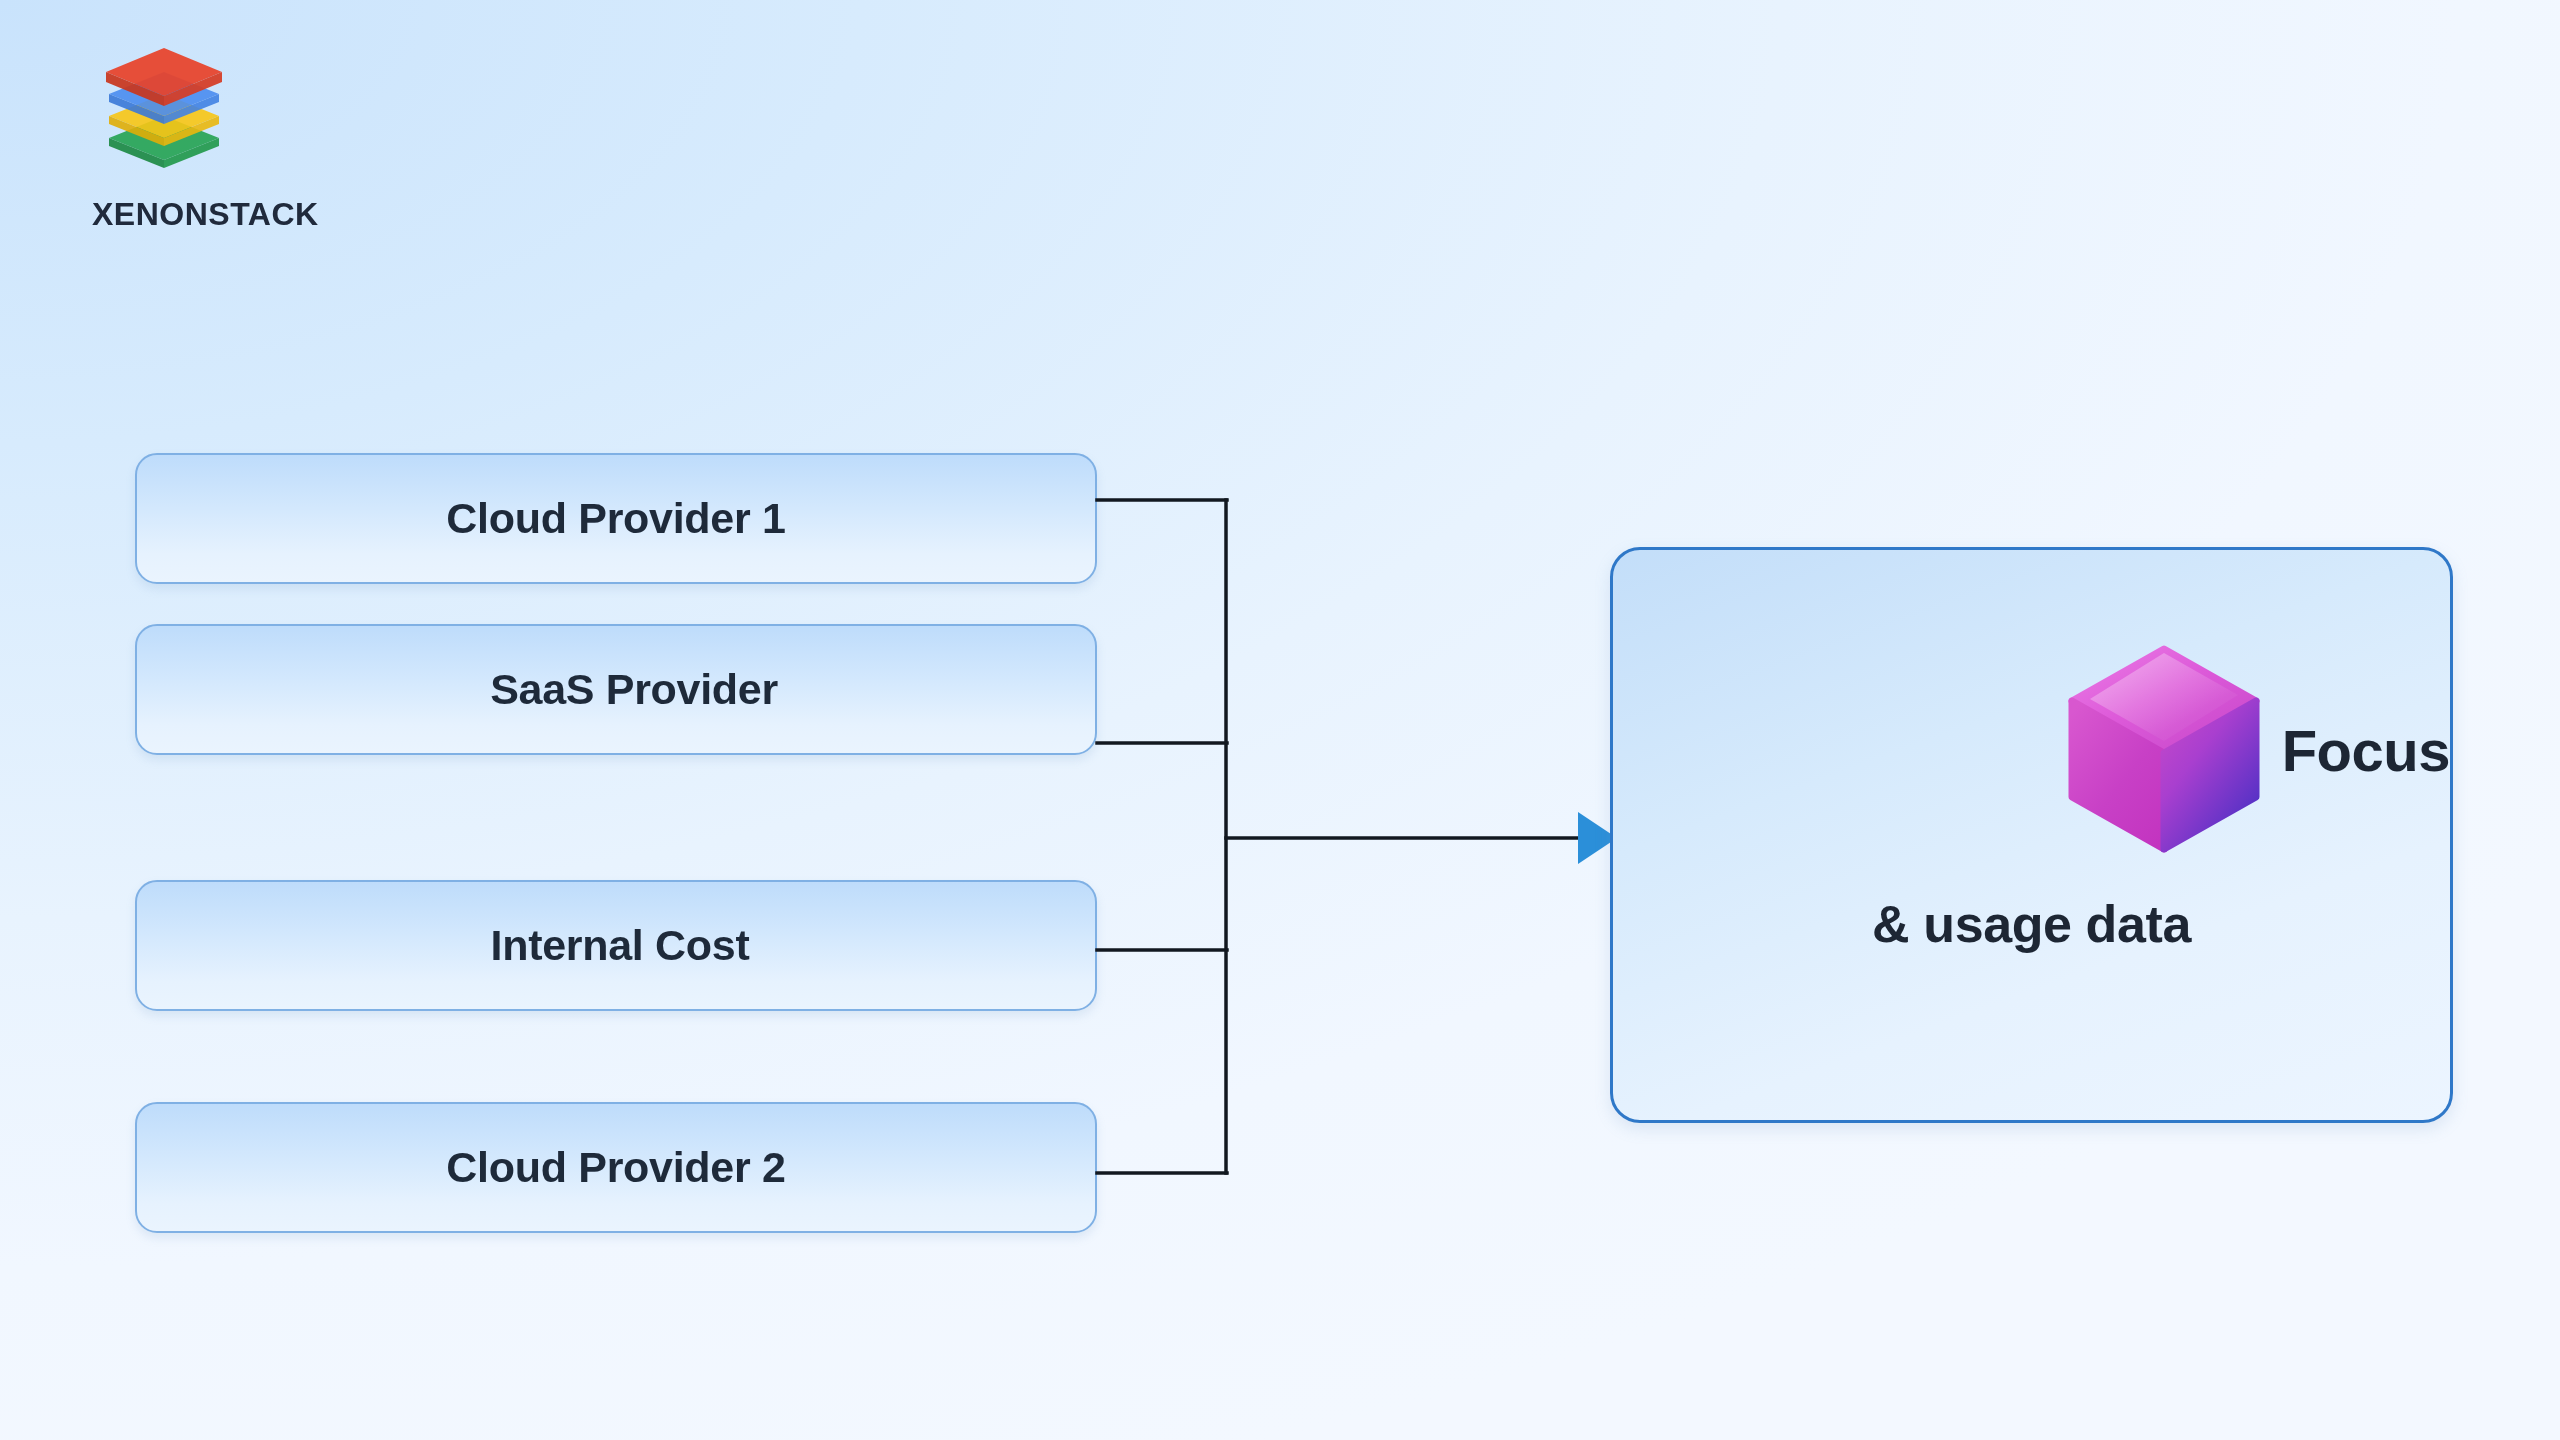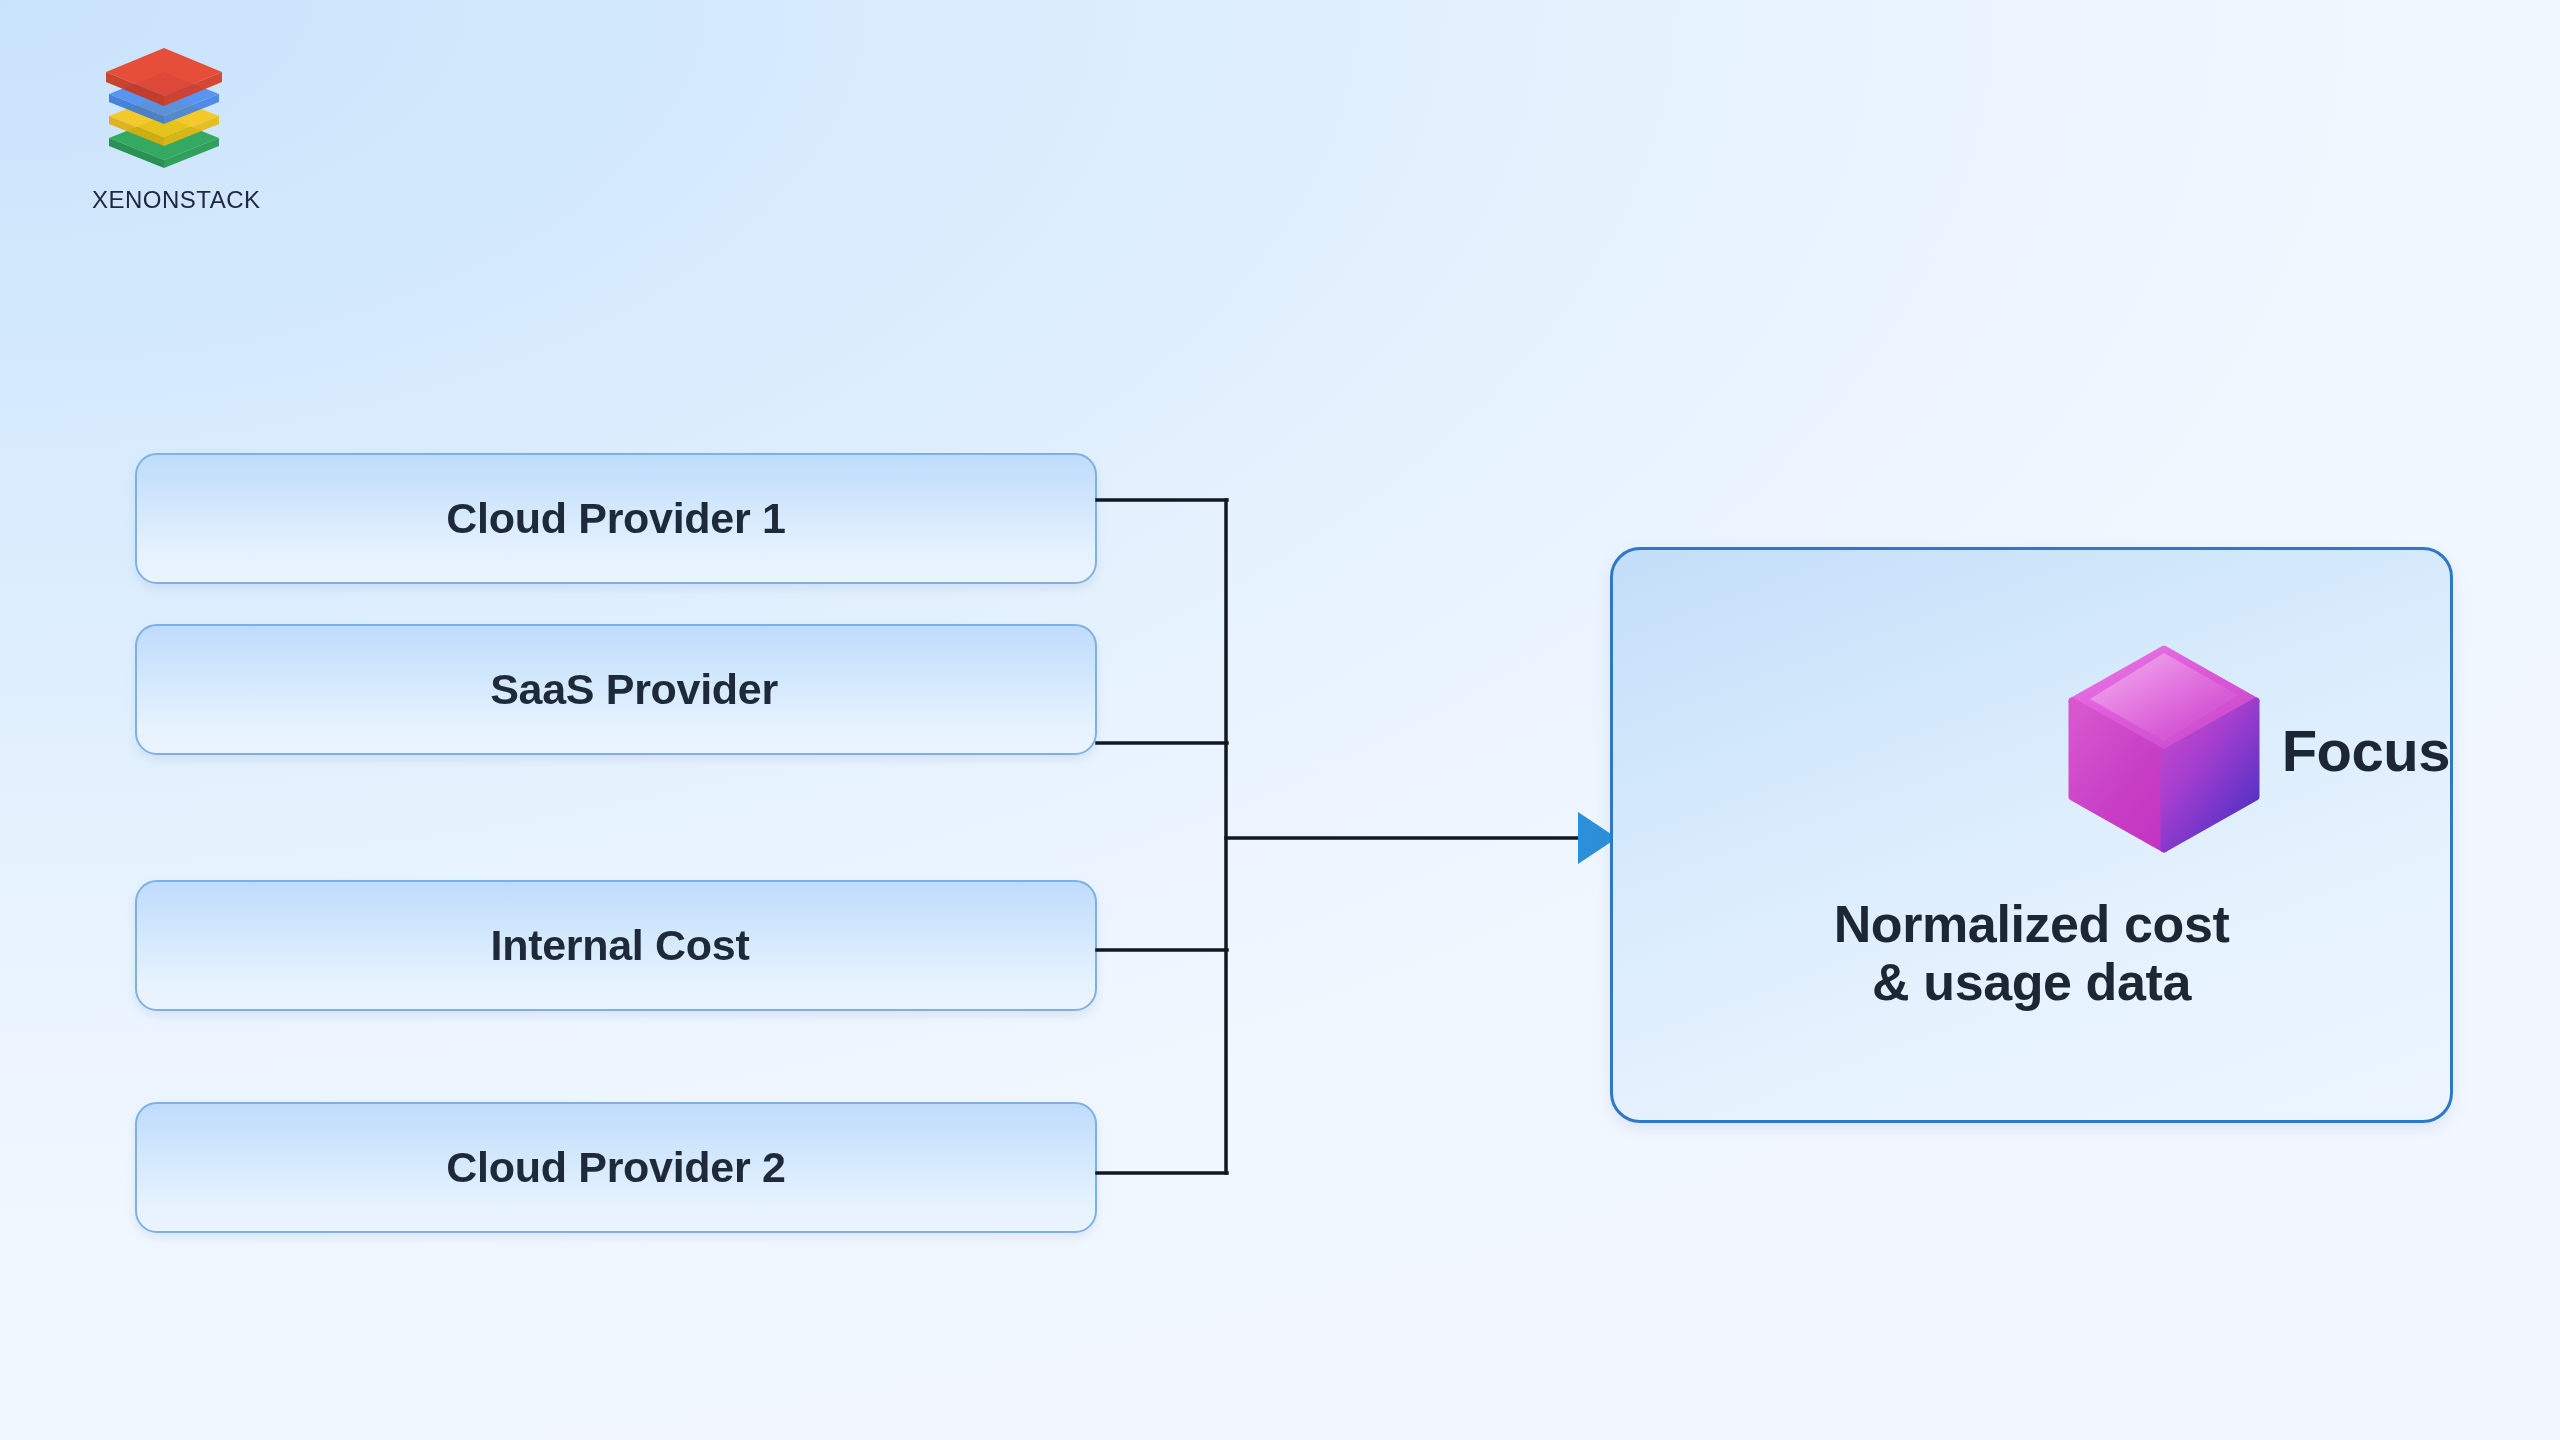--- a/index.html
+++ b/index.html
@@ -19,25 +19,25 @@
   #logo-block {
     position:absolute; left:92px; top:38px;
     width:300px;
   }
   #logo-mark {
     position:relative;
     width:150px; height:140px;
     margin-left:12px;
   }
   #logo-word {
-    margin-top:8px;
-    font-size:24px;
+    margin-top:18px;
+    font-size:32px;
     letter-spacing:0.5px;
     color:#202a3c;
-    font-weight:400;
+    font-weight:700;
     font-family:"Liberation Sans", sans-serif;
   }
 
   
   .src-box {
     position:absolute;
     left:135px;
     width:962px;
     height:131px;
     border:2px solid #7fb0e4;
@@ -199,19 +199,18 @@
         <polygon points="4,56 96,108 96,204 4,152" fill="url(#cubeLeft)" stroke="url(#cubeLeft)" stroke-width="7" stroke-linejoin="round"></polygon>
 
         <polygon points="188,56 96,108 96,204 188,152" fill="url(#cubeRight)" stroke="url(#cubeRight)" stroke-width="7" stroke-linejoin="round"></polygon>
 
         <polygon points="96,8 170,50 96,96 22,54" fill="url(#cubeSheen)"></polygon>
       </svg>
       <span id="focus-title">Focus</span>
     </div>
 
     <div id="focus-caption">
-      <div>Normalized cost</div>
       <div>&amp; usage data</div>
     </div>
 
   </div>
 
 </div>
 
 </body></html>

